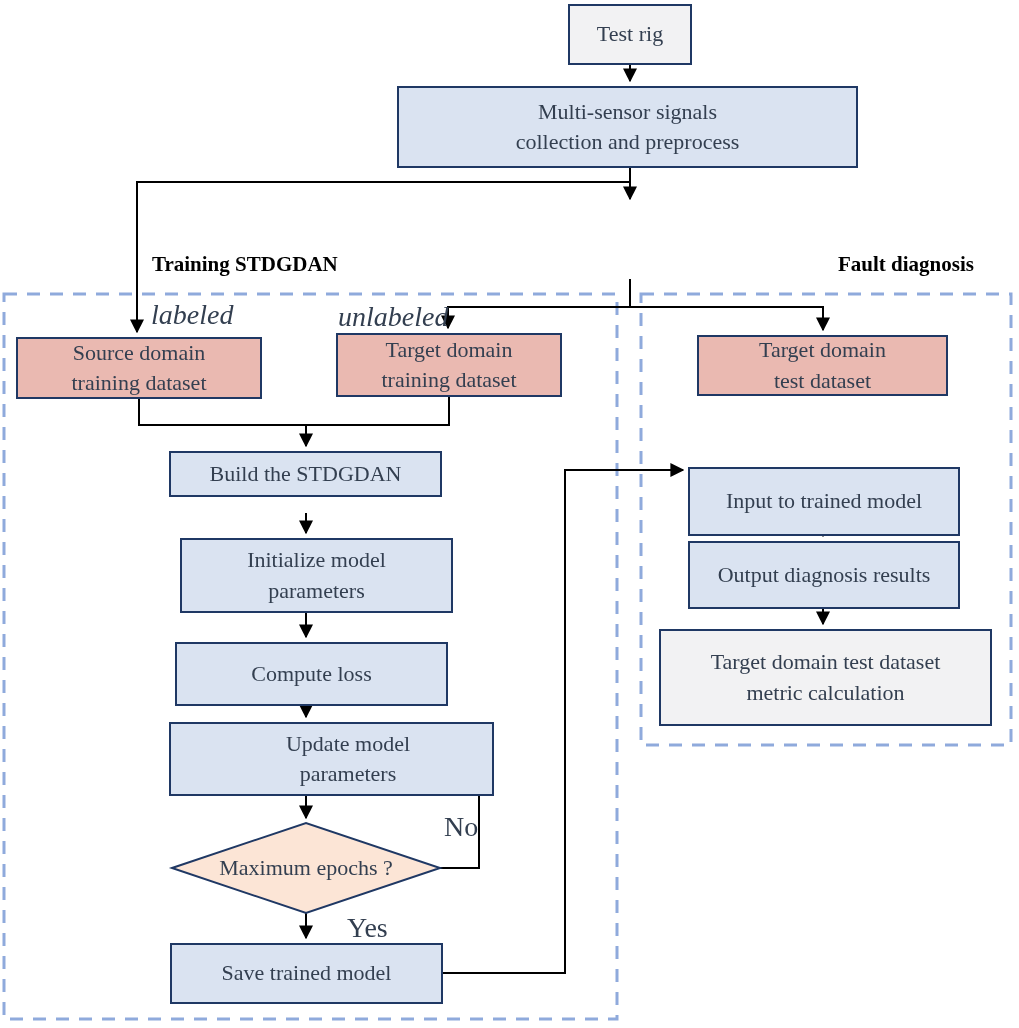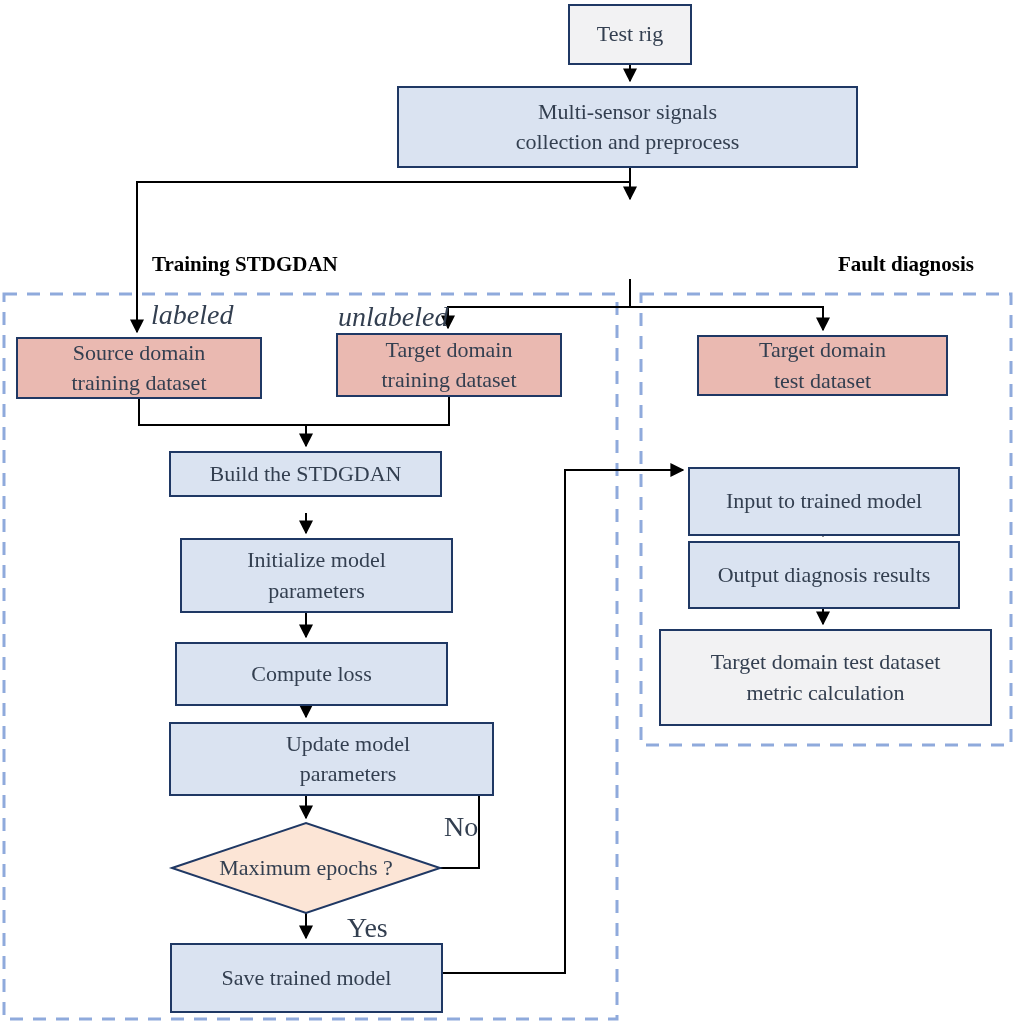--- a/index.html
+++ b/index.html
@@ -141,21 +141,21 @@
 
   <div class="node fill-blue" style="left:169px; top:722px; width:325px; height:74px;padding-left:33px;">
     <span>Update model
 parameters</span>
   </div>
 
   <div class="diamond-label" style="left:172px; top:823px; width:268px; height:90px;">
     <span>Maximum epochs ?</span>
   </div>
 
-  <div class="node fill-blue" style="left:170px; top:943px; width:273px; height:70px;">
+  <div class="node fill-blue" style="left:170px; top:943px; width:273px; height:61px;">
     <span>Save trained model</span>
   </div>
 
   <div class="node fill-blue" style="left:688px; top:435px; width:272px; height:69px;margin-top:32px;">
     <span>Input to trained model</span>
   </div>
 
   <div class="node fill-blue" style="left:688px; top:541px; width:272px; height:68px;">
     <span>Output diagnosis results</span>
   </div>

